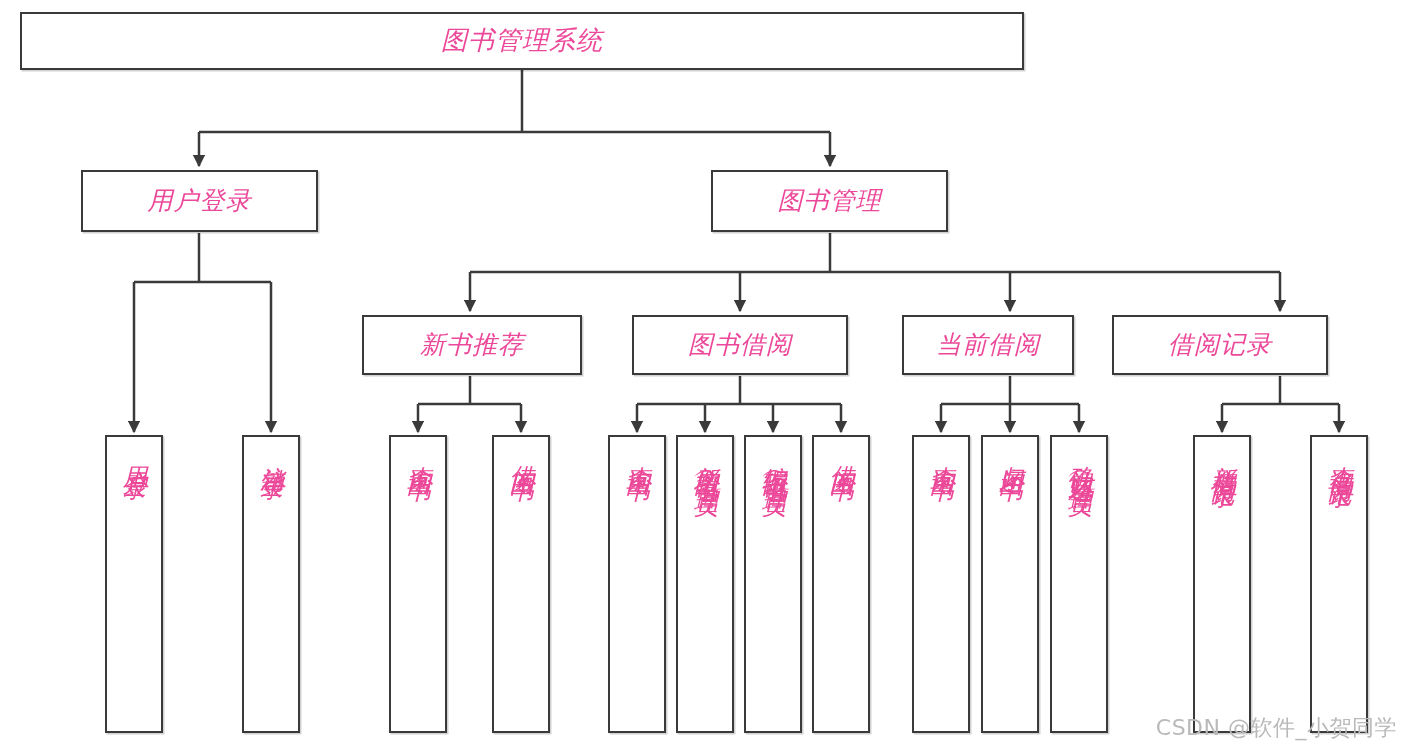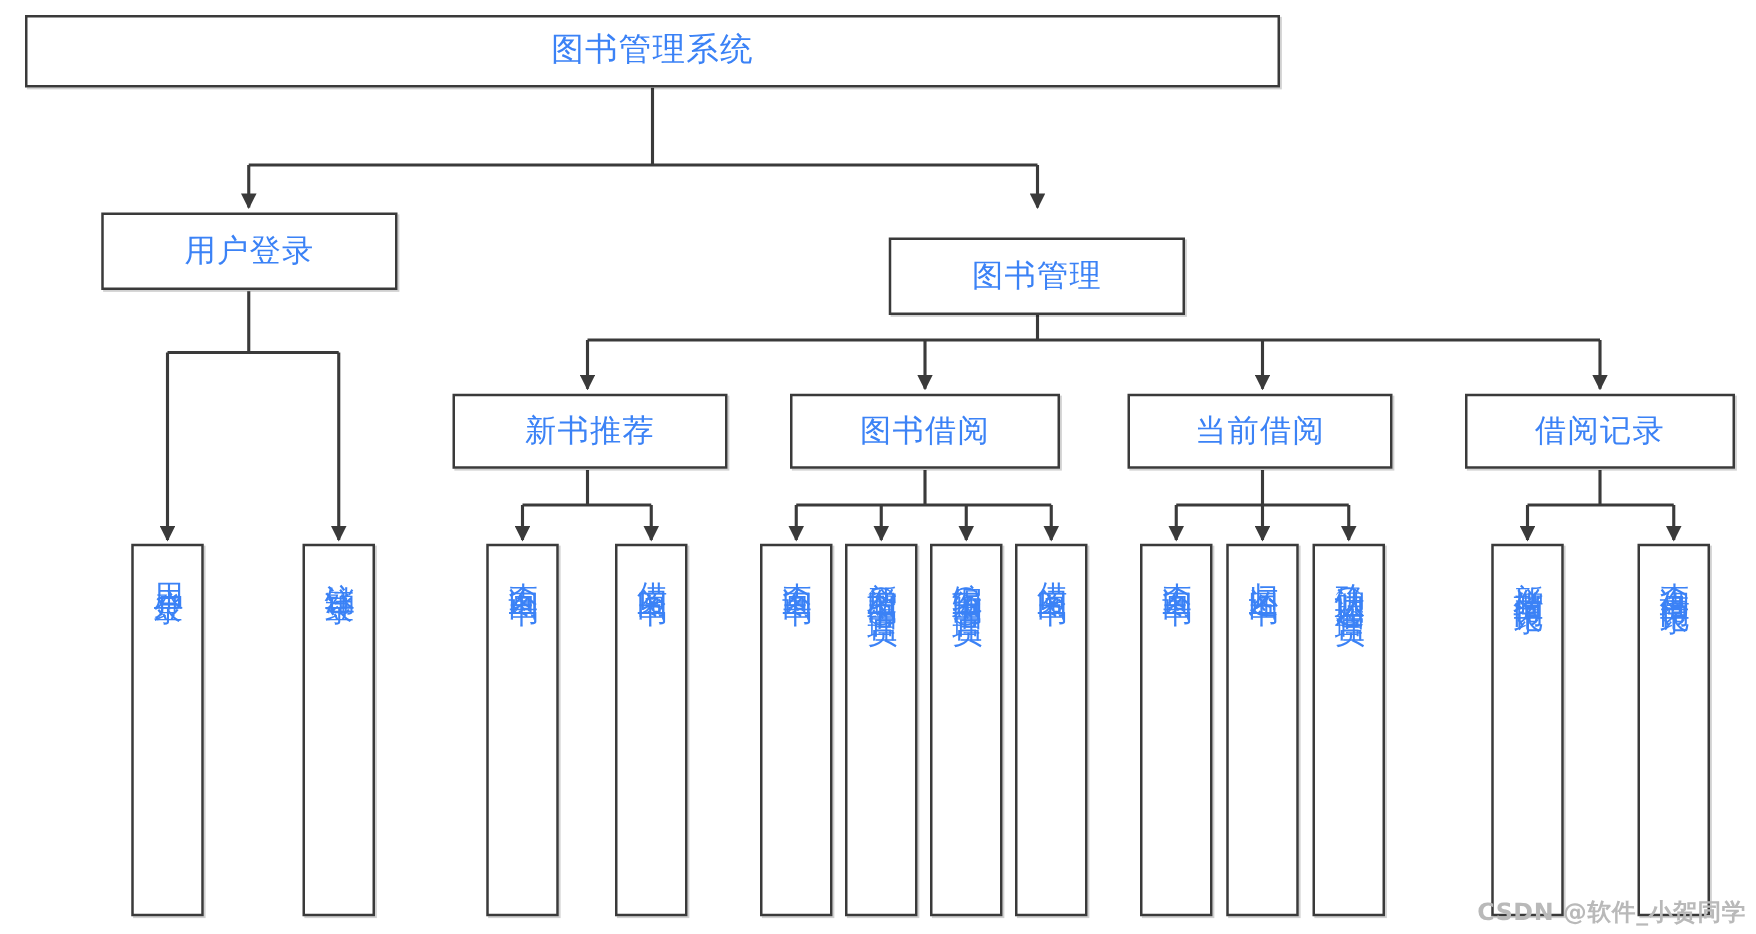--- a/index.html
+++ b/index.html
@@ -26,22 +26,23 @@
     pointer-events: none;
   }
   .node {
     position: absolute;
     box-sizing: border-box;
     border: 2.5px solid #3a3a3a;
     background: #ffffff;
     display: flex;
     align-items: center;
     justify-content: center;
-    color: #3b82f6;
+    color: #ec4899;
     box-shadow: 1.5px 1.5px 0 rgba(0,0,0,0.18);
+    font-style: italic;
   }
   .node .label {
     display: block;
     letter-spacing: 1px;
     line-height: 1.15;
     white-space: nowrap;
   }
   
   .node.h .label {
     font-size: 25px;
@@ -59,26 +60,25 @@
     font-size: 24px;
     writing-mode: vertical-rl;
     text-orientation: upright;
     letter-spacing: 4px;
     white-space: nowrap;
   }
   #watermark {
     position: absolute;
     right: 8px;
     bottom: 4px;
-    font-size: 19px;
+    font-size: 22px;
     color: #b9b9b9;
     letter-spacing: 0.5px;
     white-space: nowrap;
     font-family: "DejaVu Sans", "Liberation Sans", sans-serif;
-    font-weight: bold;
   }
 </style>
 </head>
 <body>
 
 <div id="canvas">
 
   <svg id="edges" viewBox="0 0 1405 747" xmlns="http://www.w3.org/2000/svg">
     <defs>
       <marker id="arrow" viewBox="0 0 10 10" refX="9" refY="5" markerWidth="5" markerHeight="5" orient="auto-start-reverse">
@@ -129,34 +129,34 @@
     </g>
   </svg>
 
   <div class="node h root" style="left:20px; top:12px; width:1004px; height:58px;">
     <span class="label">图书管理系统</span>
   </div>
 
   <div class="node h" style="left:81px; top:170px; width:237px; height:62px;">
     <span class="label">用户登录</span>
   </div>
-  <div class="node h" style="left:711px; top:170px; width:237px; height:62px;margin-top:20px;">
+  <div class="node h" style="left:711px; top:170px; width:237px; height:62px;">
     <span class="label">图书管理</span>
   </div>
 
   <div class="node h" style="left:362px; top:315px; width:220px; height:60px;">
     <span class="label">新书推荐</span>
   </div>
   <div class="node h" style="left:632px; top:315px; width:216px; height:60px;text-align:right;">
     <span class="label">图书借阅</span>
   </div>
-  <div class="node h" style="left:902px; top:315px; width:212px; height:60px;">
+  <div class="node h" style="left:902px; top:315px; width:172px; height:60px;">
     <span class="label">当前借阅</span>
   </div>
-  <div class="node h" style="left:1172px; top:315px; width:216px; height:60px;justify-content:center;">
+  <div class="node h" style="left:1112px; top:315px; width:216px; height:60px;justify-content:center;">
     <span class="label">借阅记录</span>
   </div>
 
   <div class="node v" style="left:105px; top:435px; width:58px; height:298px;">
     <span class="label">用户登录</span>
   </div>
   <div class="node v" style="left:242px; top:435px; width:58px; height:298px;">
     <span class="label">注销登录</span>
   </div>
 

